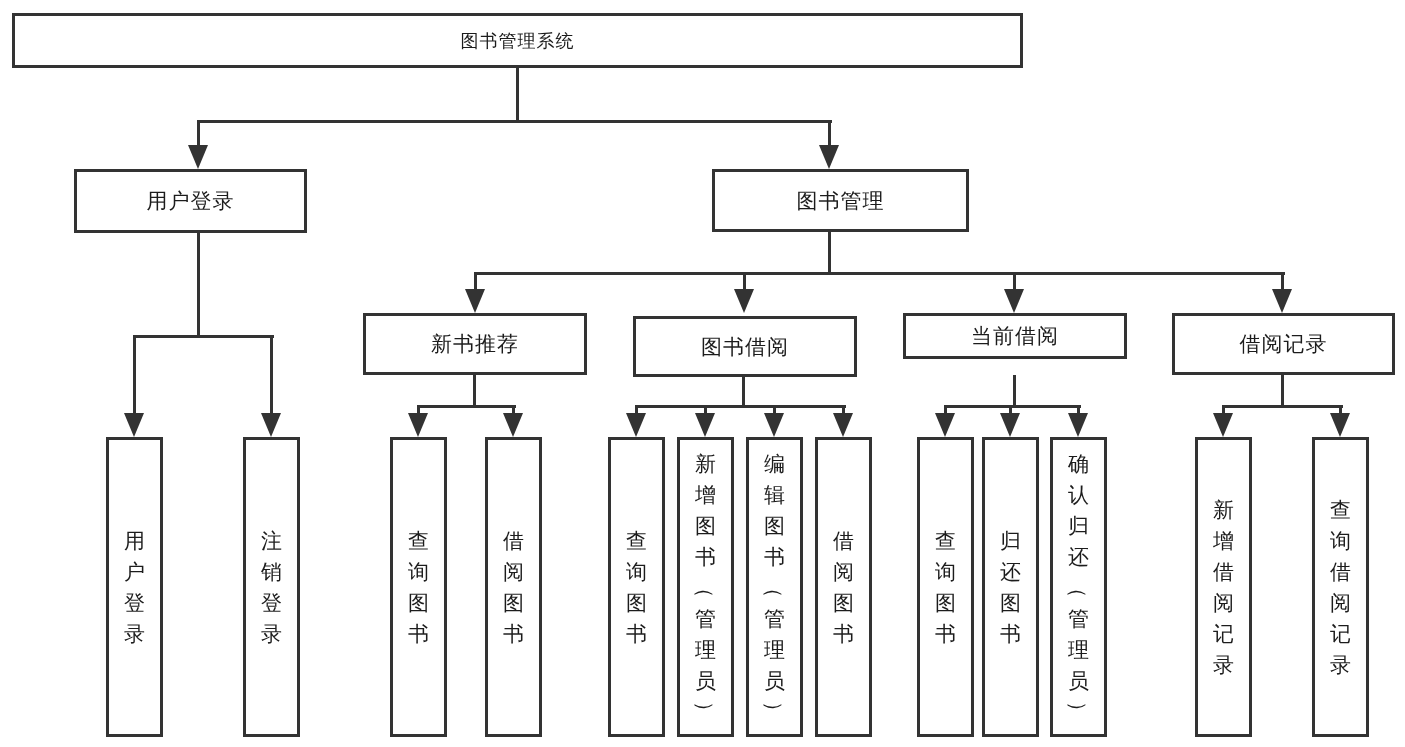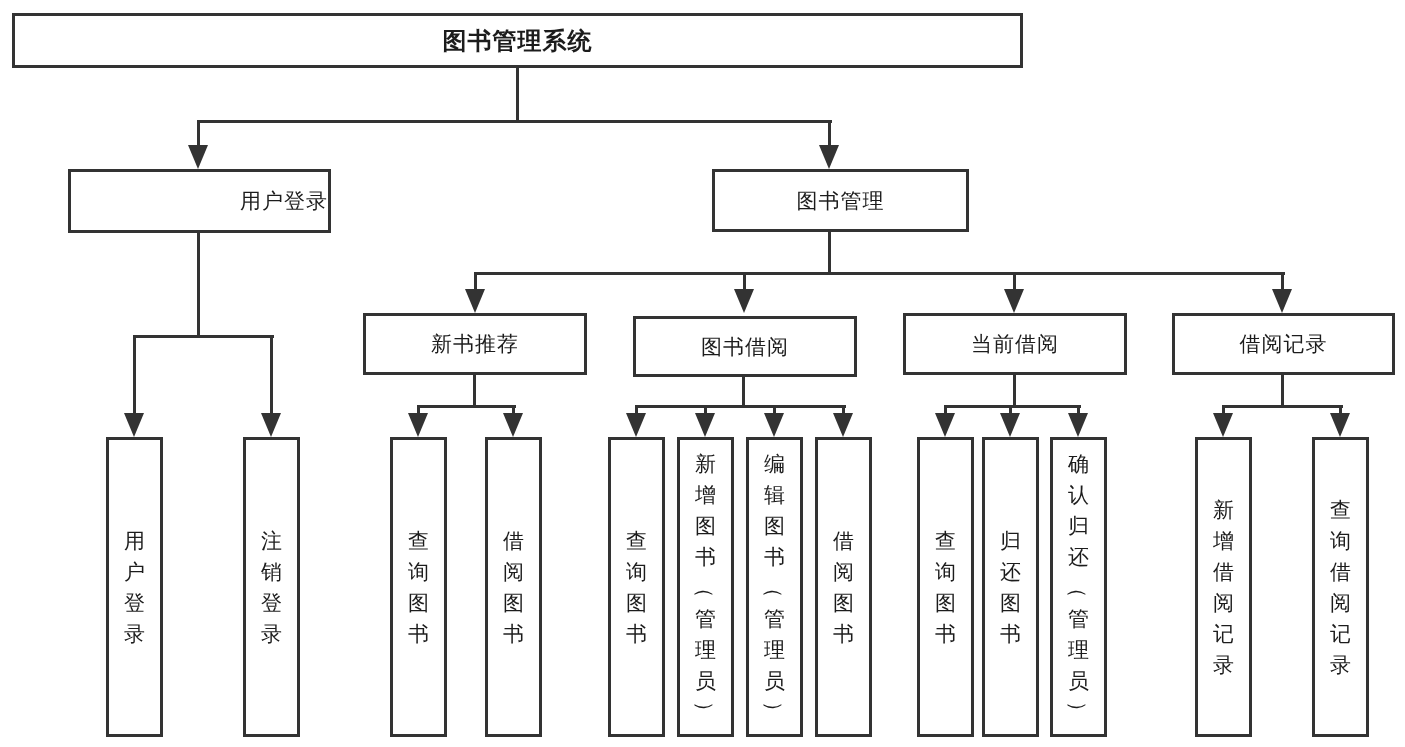--- a/index.html
+++ b/index.html
@@ -6,21 +6,21 @@
   #stage {
     position:relative; width:1405px; height:747px; background:#ffffff;
     font-family:"Liberation Sans","DejaVu Sans",sans-serif; overflow:hidden;
   }
   .hbox {
     position:absolute; box-sizing:border-box;
     border:3px solid #333333; background:#ffffff;
     display:flex; align-items:center; justify-content:center;
     font-size:21px; color:#1c1c1c; letter-spacing:1px;
   }
-  .root-box { font-size:24px;font-weight:bold; }
+  .root-box { font-size:18px; }
   .vbox {
     position:absolute; box-sizing:border-box; top:437px; width:57px; height:300px;
     border:3px solid #333333; background:#ffffff;
     display:flex; align-items:center; justify-content:center;
     font-size:21px; color:#1c1c1c;
   }
   .vlabel { display:block; }
   .vchar { display:block; height:31px; line-height:31px; text-align:center; }
   .vchar.rot { transform:rotate(90deg); }
   .ln { position:absolute; background:#333333; }
@@ -36,34 +36,34 @@
 </style>
 </head>
 <body>
 
 <div id="stage">
 
   <div class="hbox root-box" style="left:12px;top:13px;width:1011px;height:55px;">
     <span>图书管理系统</span>
   </div>
 
-  <div class="hbox" style="left:68px;top:169px;width:263px;height:64px;justify-content:flex-end;">
+  <div class="hbox" style="left:74px;top:169px;width:233px;height:64px;">
     <span>用户登录</span>
   </div>
   <div class="hbox" style="left:712px;top:169px;width:257px;height:63px;">
     <span>图书管理</span>
   </div>
 
   <div class="hbox" style="left:363px;top:313px;width:224px;height:62px;">
     <span>新书推荐</span>
   </div>
   <div class="hbox" style="left:633px;top:316px;width:224px;height:61px;">
     <span>图书借阅</span>
   </div>
-  <div class="hbox" style="left:903px;top:313px;width:224px;height:62px;">
+  <div class="hbox" style="left:903px;top:313px;width:224px;height:46px;">
     <span>当前借阅</span>
   </div>
   <div class="hbox" style="left:1172px;top:313px;width:223px;height:62px;">
     <span>借阅记录</span>
   </div>
 
   <div class="vbox" style="left:106px;">
     <span class="vlabel">
         <span class="vchar">用</span>
         <span class="vchar">户</span>

